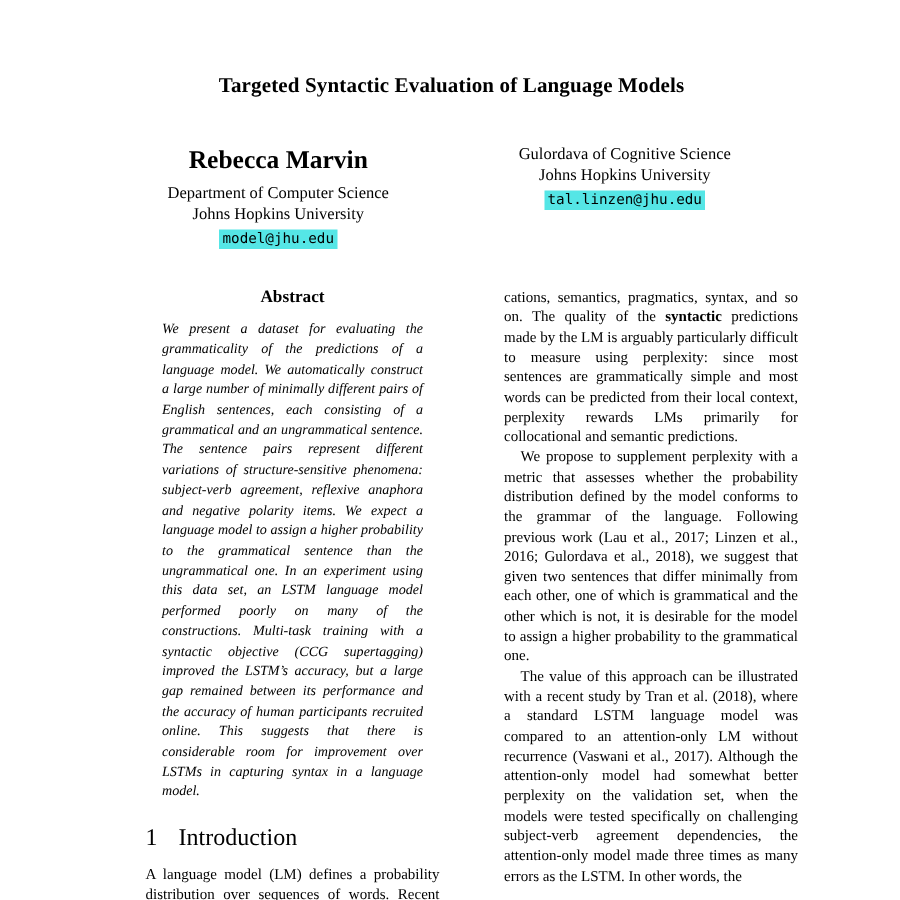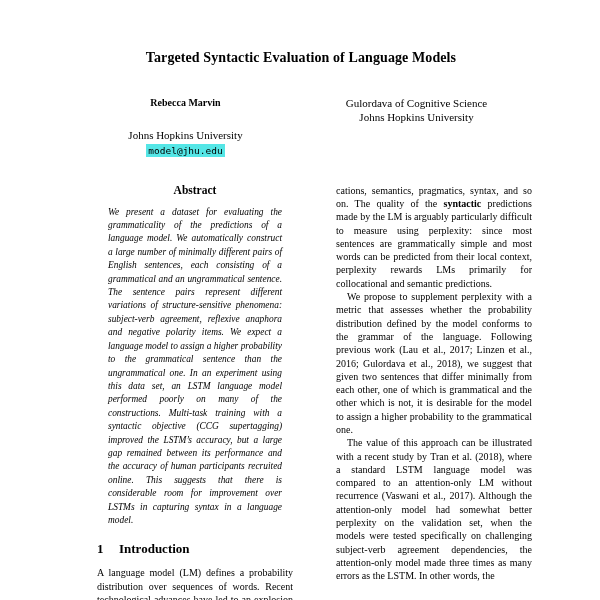--- a/index.html
+++ b/index.html
@@ -31,22 +31,22 @@
     flex-direction: row;
   }
   .author {
     flex: 1;
     text-align: center;
     font-size: 11px;
     line-height: 1.3;
   }
   .author-name {
     font-weight: bold;
-    font-size: 10px;
-    margin-bottom: 19px;
+    font-size: 17px;
+    margin-bottom: 4px;
   }
   .author-email {
     margin-top: 3px;
     font-family: "DejaVu Sans Mono", monospace;
     font-size: 9.5px;
   }
   .email-hl {
     background: var(--email-highlight, #55e6e6);
     padding: 1px 2px;
     cursor: pointer;
@@ -70,22 +70,22 @@
     font-size: 9.4px;
     line-height: 13.4px;
     text-align: justify;
     margin: 0;
     padding: 0 11px;
     hyphens: auto;
     font-style: italic;
     -webkit-hyphens: auto;
   }
   .section-heading {
-    font-size: 13px;
-    font-weight: bold;
+    font-size: 16px;
+    font-weight: normal;
     margin: 14px 0 9px 0;
   }
   .sec-num {
     display: inline-block;
     width: 22px;
   }
   .body-text {
     font-size: 10px;
     line-height: 13.3px;
     text-align: justify;
@@ -100,28 +100,32 @@
 </head>
 <body>
 
 <div class="page">
 
   <h1 class="title">Targeted Syntactic Evaluation of Language Models</h1>
 
   <div class="authors">
     <div class="author">
       <div class="author-name">Rebecca Marvin</div>
+      <div class="author-line">Department of Computer Science</div>
       <div class="author-line">Johns Hopkins University</div>
       <div class="author-email">
         <span class="email-hl">model@jhu.edu</span>
       </div>
     </div>
     <div class="author">
       <div class="author-line">Gulordava of Cognitive Science</div>
       <div class="author-line">Johns Hopkins University</div>
+      <div class="author-email">
+        <span class="email-hl">tal.linzen@jhu.edu</span>
+      </div>
     </div>
   </div>
 
   <div class="columns">
 
     <div class="col">
       <h2 class="abstract-heading">Abstract</h2>
       <p class="abstract-text">We present a dataset for evaluating the grammaticality of the predictions of a language model. We automatically construct a large number of minimally different pairs of English sentences, each consisting of a grammatical and an ungrammatical sentence. The sentence pairs represent different variations of structure-sensitive phenomena: subject-verb agreement, reflexive anaphora and negative polarity items. We expect a language model to assign a higher probability to the grammatical sentence than the ungrammatical one. In an experiment using this data set, an LSTM language model performed poorly on many of the constructions. Multi-task training with a syntactic objective (CCG supertagging) improved the LSTM’s accuracy, but a large gap remained between its performance and the accuracy of human participants recruited online. This suggests that there is considerable room for improvement over LSTMs in capturing syntax in a language model.</p>
       <h2 class="section-heading"><span class="sec-num">1</span><span>Introduction</span></h2>
       <p class="body-text">A language model (LM) defines a probability distribution over sequences of words. Recent technological advances have led to an explosion of neural network-based LM architectures. The most popular ones are based on recurrent neural networks</p>

